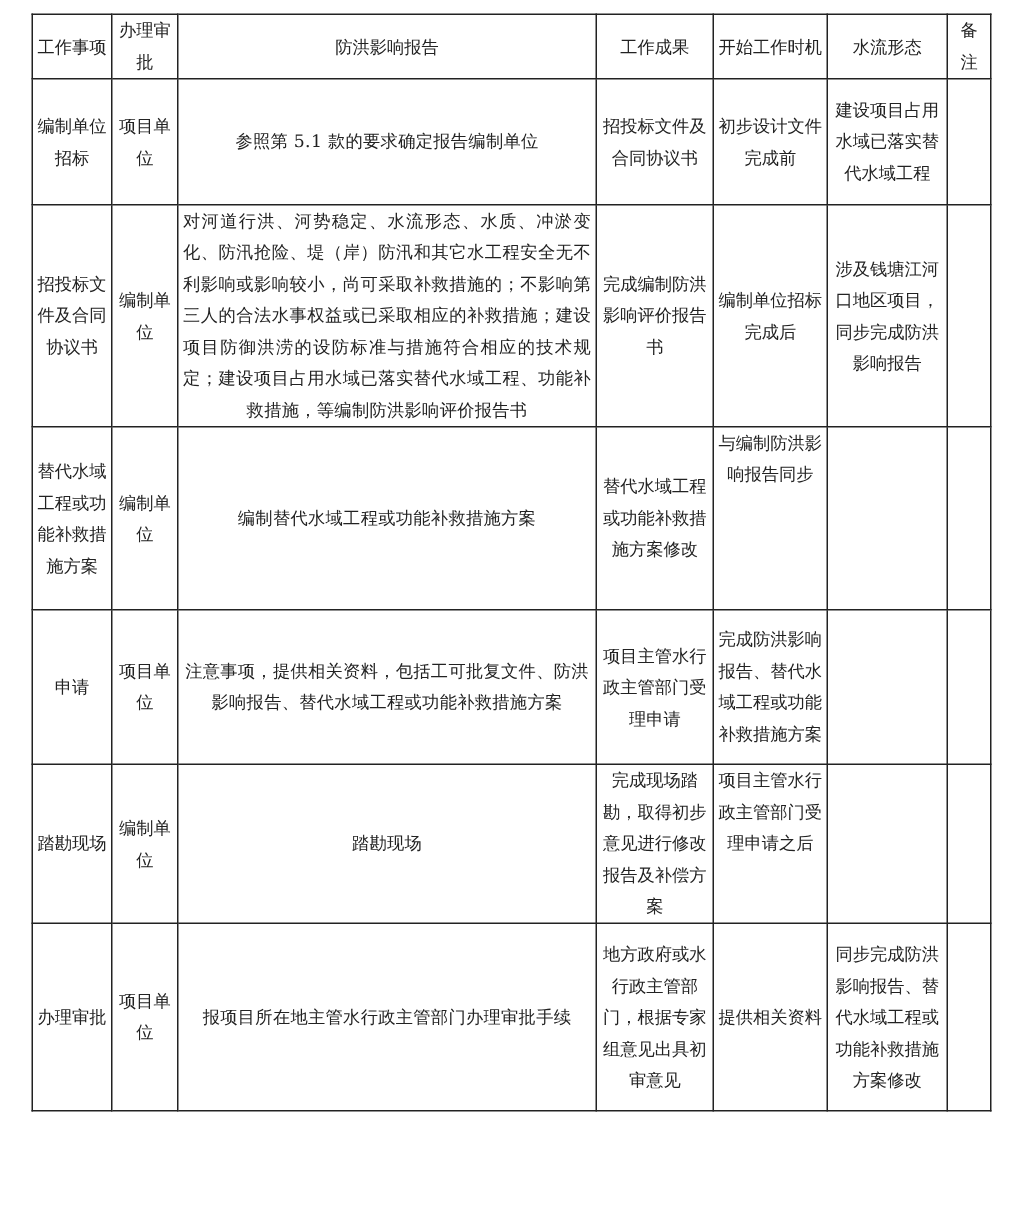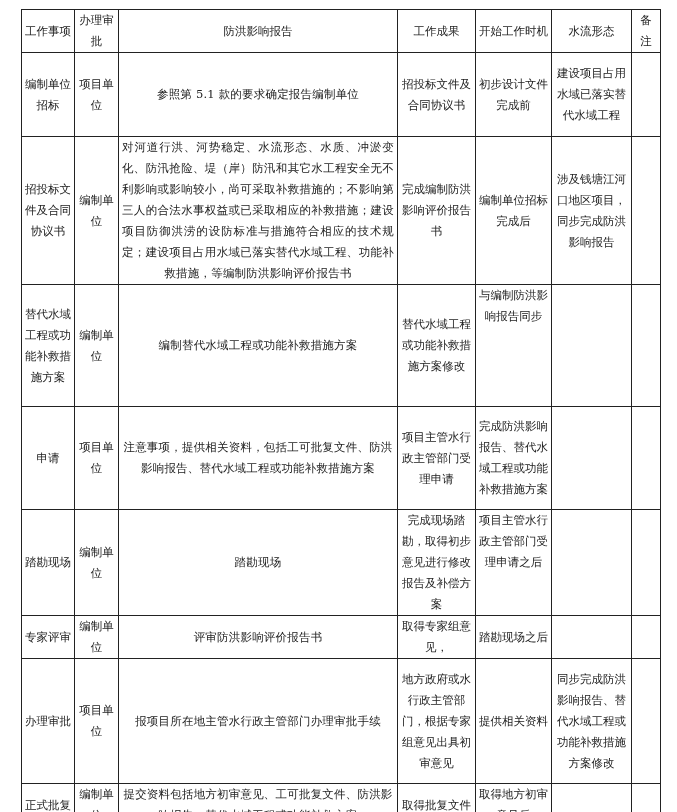--- a/index.html
+++ b/index.html
@@ -94,41 +94,23 @@
     </tr>
     <tr style="height:106px">
       <td class="narrow">踏勘现场</td>
       <td class="narrow">编制单位</td>
       <td class="content">踏勘现场</td>
       <td>完成现场踏勘，取得初步意见进行修改报告及补偿方案</td>
       <td style="vertical-align:top">项目主管水行政主管部门受理申请之后</td>
       <td></td>
       <td></td>
     </tr>
-    <tr style="height:42px">
-      <td class="narrow">专家评审</td>
-      <td class="narrow">编制单位</td>
-      <td class="content">评审防洪影响评价报告书</td>
-      <td>取得专家组意见，</td>
-      <td>踏勘现场之后</td>
-      <td></td>
-      <td></td>
-    </tr>
     <tr style="height:125px">
       <td class="narrow">办理审批</td>
       <td class="narrow">项目单位</td>
       <td class="content">报项目所在地主管水行政主管部门办理审批手续</td>
       <td>地方政府或水行政主管部门，根据专家组意见出具初审意见</td>
       <td>提供相关资料</td>
       <td>同步完成防洪影响报告、替代水域工程或功能补救措施方案修改</td>
       <td></td>
     </tr>
-    <tr style="height:42px">
-      <td class="narrow">正式批复</td>
-      <td class="narrow">编制单位</td>
-      <td class="content">提交资料包括地方初审意见、工可批复文件、防洪影响报告、替代水域工程或功能补救方案</td>
-      <td>取得批复文件</td>
-      <td>取得地方初审意见后</td>
-      <td></td>
-      <td></td>
-    </tr>
   </tbody>
 </table>
 
 </body></html>

